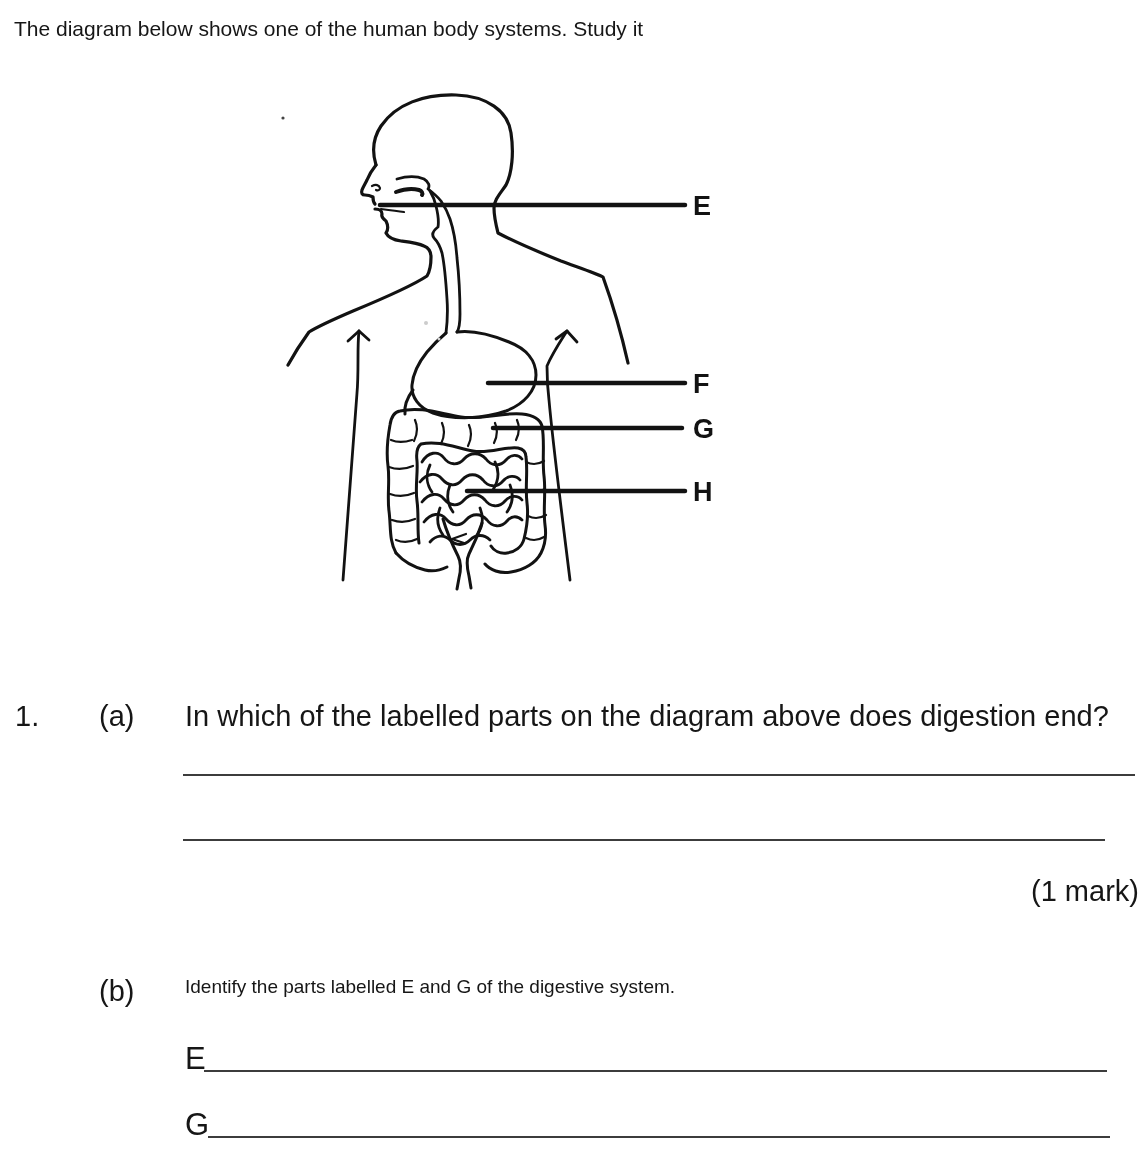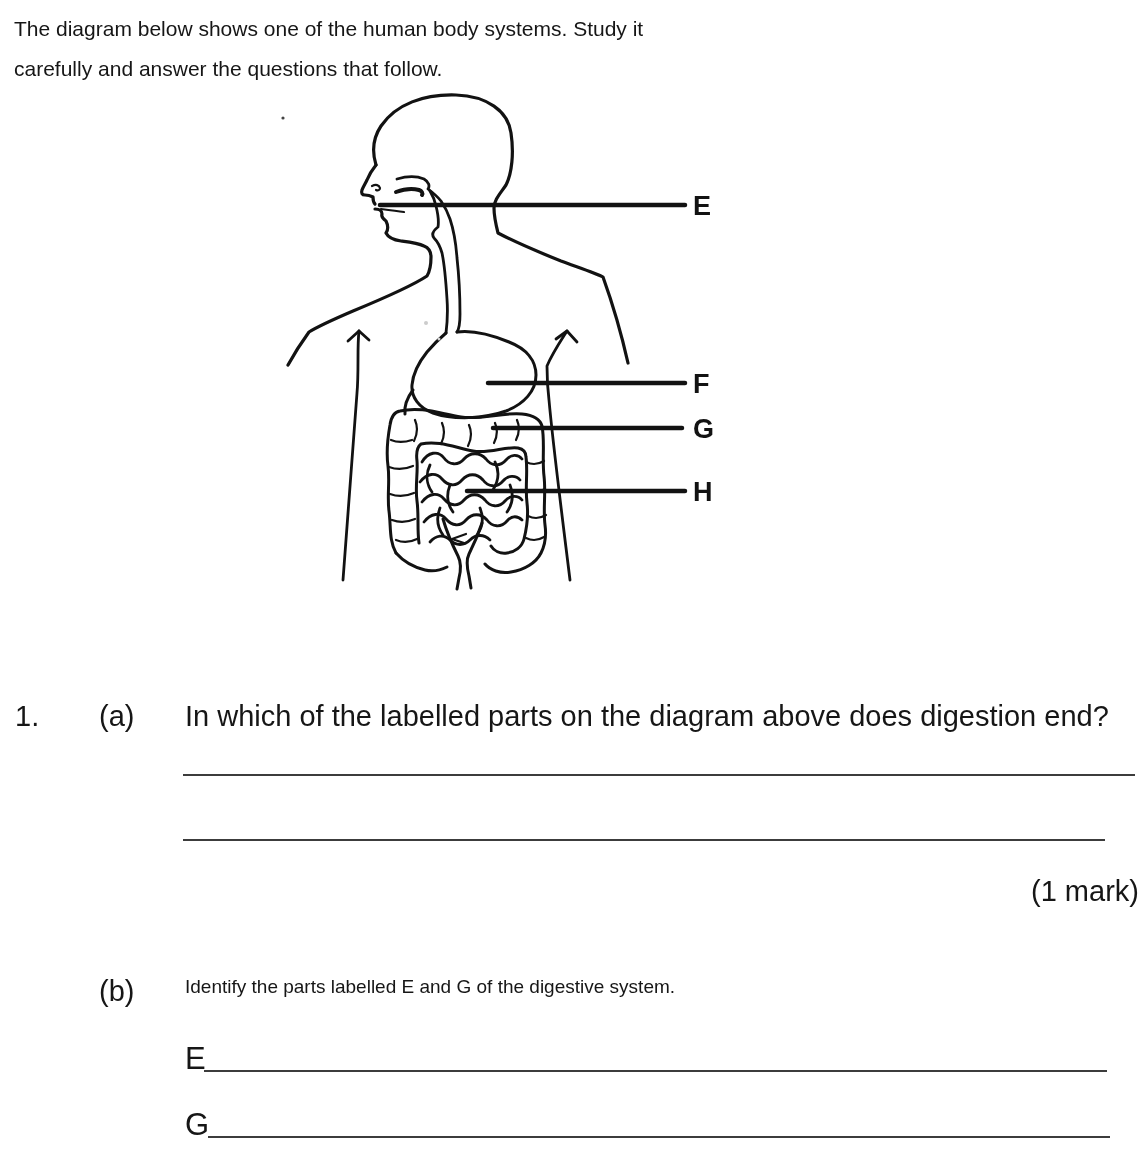--- a/index.html
+++ b/index.html
@@ -37,21 +37,20 @@
   .w45{stroke-width:4.5;}
   .lbl{font-family:"Liberation Sans", sans-serif;font-weight:bold;font-size:27px;fill:#121212;}
 </style>
 </head>
 <body>
 
 <div class="page">
 
   <div class="abs intro">
     <div>The diagram below shows one of the human body systems. Study it</div>
-    <div>carefully and answer the questions that follow.</div>
   </div>
 
   <div class="diagram">
     <svg viewBox="0 0 470 505" width="470" height="505" xmlns="http://www.w3.org/2000/svg">
 
       <g>
         <path class="ln w32" d="M116,75 C112,62 113,48 121,36 C136,14 164,4 196,5 C227,6 248,21 251,43 C254,63 252,83 246,95 C240,104 234,110 234,118 C234,127 236,135 238,143 C253,151 276,161 301,171 C323,179 338,184 343,187 C352,212 361,242 368,273"></path>
         <path class="ln w32" d="M116,75 C112,80 109,85 107,90 C105,94 103,97 102,100 C101,103 102,105 105,105 C108,105 111,106 113,107 C113,110 113,112 115,114"></path>
         <path class="ln w22" d="M112,96 C116,94 119,95 120,98 C120,100 118,101 116,100"></path>
         <path class="ln w32" d="M115,119 C120,119 122,121 122,124 C121,127 123,129 126,131 C128,135 128,140 126,143 C128,147 134,150 141,151 C149,152 158,153 164,156 C169,158 171,162 171,167 C171,175 170,181 167,186 C152,196 122,209 93,221 C72,230 57,237 49,242 C41,253 34,264 28,275"></path>

